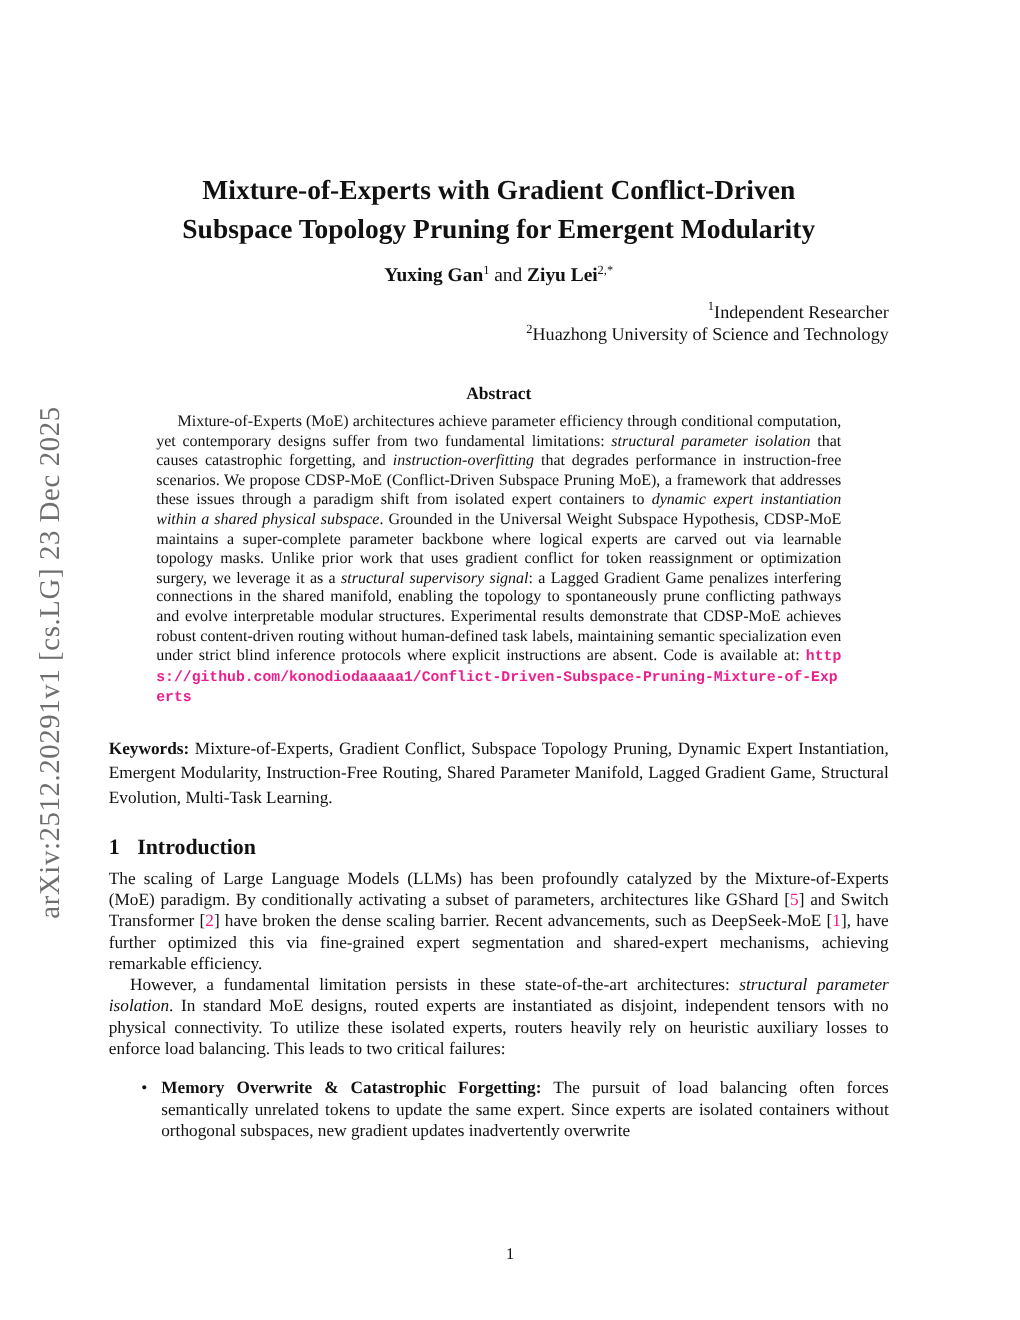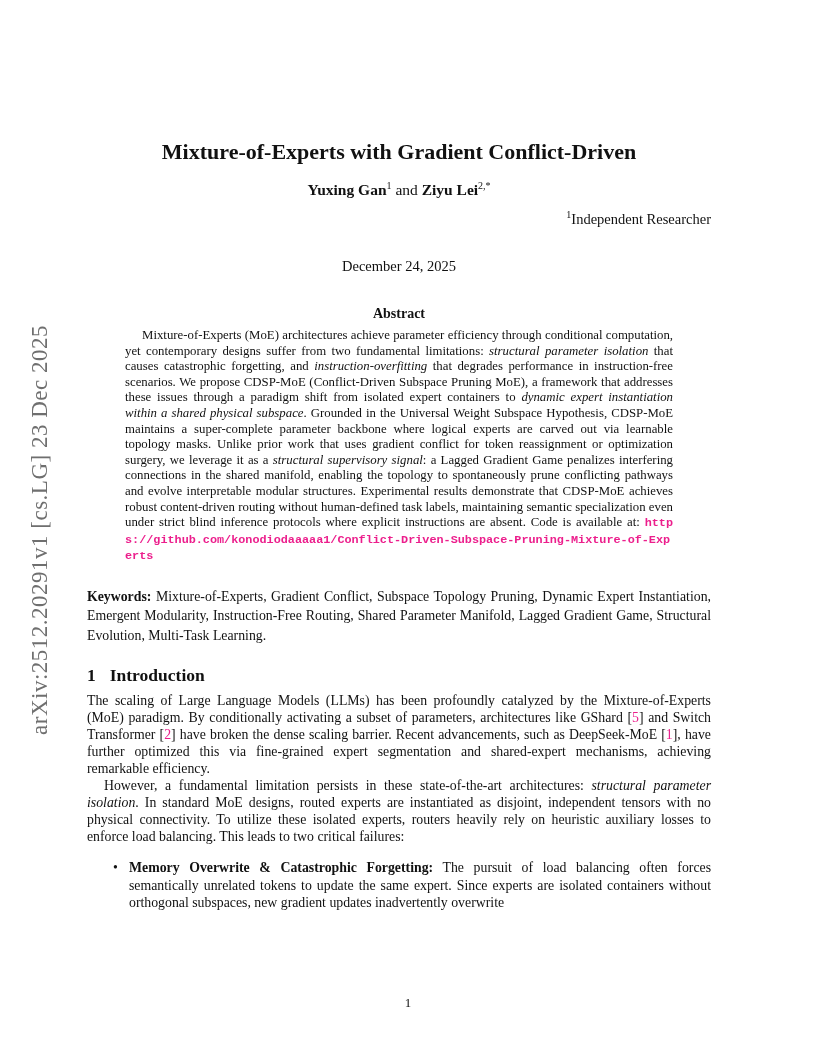--- a/index.html
+++ b/index.html
@@ -124,29 +124,29 @@
 </style>
 </head>
 <body>
 
 <div class="page">
 
   <div class="watermark">arXiv:2512.20291v1  [cs.LG]  23 Dec 2025</div>
 
   <div class="main">
 
-    <h1 class="title"><span>Mixture-of-Experts with Gradient Conflict-Driven</span><br></h1>
+    <h1 class="title"><span>Mixture-of-Experts with Gradient Conflict-Driven</span><br><span>Subspace Topology Pruning for Emergent Modularity</span></h1>
 
     <div class="authors"><span class="name">Yuxing Gan</span><sup>1</sup><span> and </span><span class="name">Ziyu Lei</span><sup>2,*</sup></div>
 
     <div class="affiliations">
       <div><sup>1</sup><span>Independent Researcher</span></div>
+      <div><sup>2</sup><span>Huazhong University of Science and Technology</span></div>
     </div>
 
-    <div class="date">December 24, 2025</div>
 
     <div class="abstract-heading">Abstract</div>
 
     <p class="abstract-body"><span>Mixture-of-Experts (MoE) architectures achieve parameter efficiency through conditional computation, yet contemporary designs suffer from two fundamental limitations: </span><em>structural parameter isolation</em><span> that causes catastrophic forgetting, and </span><em>instruction-overfitting</em><span> that degrades performance in instruction-free scenarios. We propose CDSP-MoE (Conflict-Driven Subspace Pruning MoE), a framework that addresses these issues through a paradigm shift from isolated expert containers to </span><em>dynamic expert instantiation within a shared physical subspace</em><span>. Grounded in the Universal Weight Subspace Hypothesis, CDSP-MoE maintains a super-complete parameter backbone where logical experts are carved out via learnable topology masks. Unlike prior work that uses gradient conflict for token reassignment or optimization surgery, we leverage it as a </span><em>structural supervisory signal</em><span>: a Lagged Gradient Game penalizes interfering connections in the shared manifold, enabling the topology to spontaneously prune conflicting pathways and evolve interpretable modular structures. Experimental results demonstrate that CDSP-MoE achieves robust content-driven routing without human-defined task labels, maintaining semantic specialization even under strict blind inference protocols where explicit instructions are absent. Code is available at: </span><a href="#" class="mono-link">https://github.com/konodiodaaaaa1/Conflict-Driven-Subspace-Pruning-Mixture-of-Experts</a></p>
 
     <p class="keywords"><b>Keywords:</b><span> Mixture-of-Experts, Gradient Conflict, Subspace Topology Pruning, Dynamic Expert Instantiation, Emergent Modularity, Instruction-Free Routing, Shared Parameter Manifold, Lagged Gradient Game, Structural Evolution, Multi-Task Learning.</span></p>
 
     <h2 class="section-heading"><span class="sec-num">1</span><span>Introduction</span></h2>
 
     <p class="body-par"><span>The scaling of Large Language Models (LLMs) has been profoundly catalyzed by the Mixture-of-Experts (MoE) paradigm. By conditionally activating a subset of parameters, architectures like GShard [</span><a href="#" class="cite">5</a><span>] and Switch Transformer [</span><a href="#" class="cite">2</a><span>] have broken the dense scaling barrier. Recent advancements, such as DeepSeek-MoE [</span><a href="#" class="cite">1</a><span>], have further optimized this via fine-grained expert segmentation and shared-expert mechanisms, achieving remarkable efficiency.</span></p>

